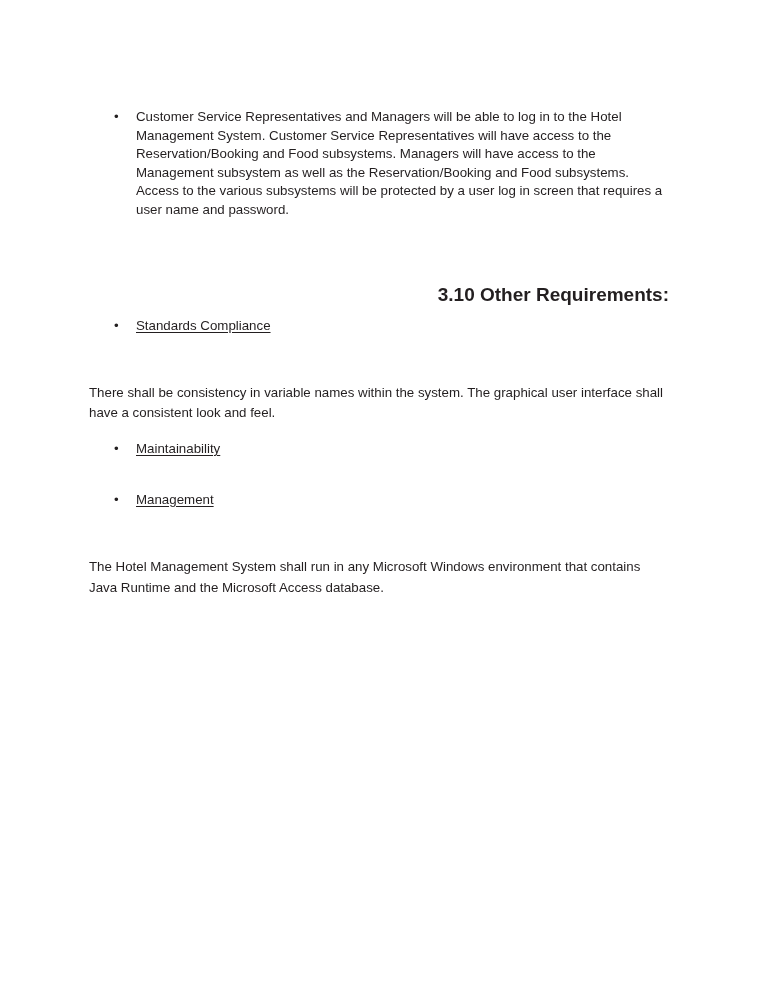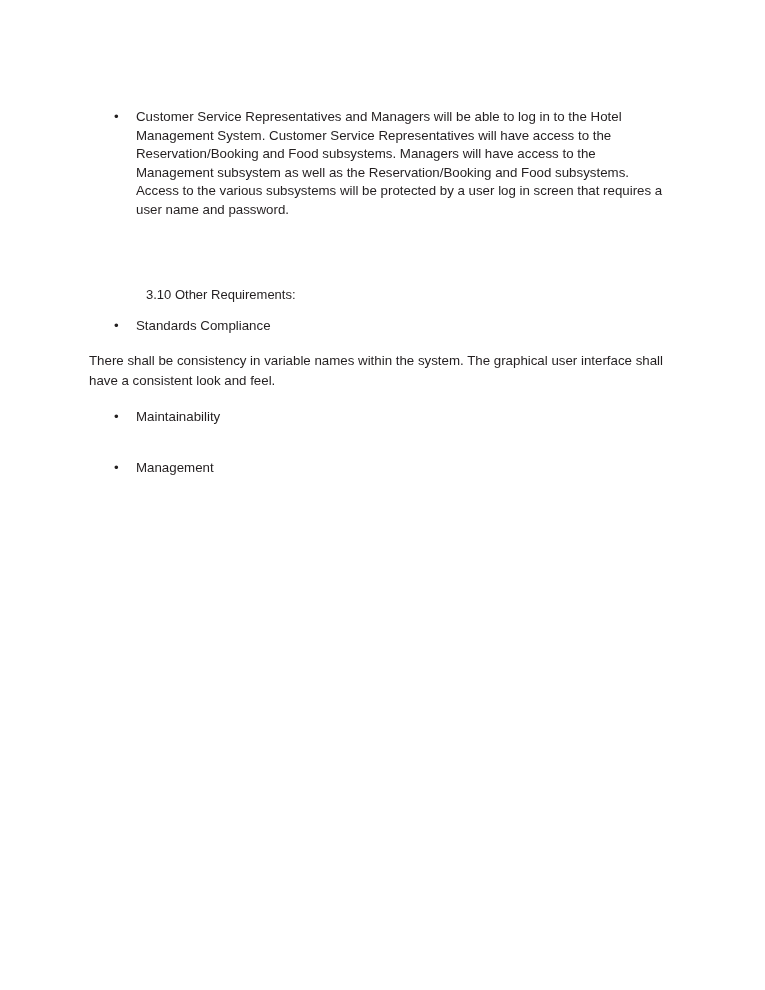--- a/index.html
+++ b/index.html
@@ -36,36 +36,39 @@
     left: 25px;
     top: 0;
     width: 10px;
     line-height: 18.6px;
     font-size: 13.3px;
   }
   .bullet-text {
     display: block;
   }
   .bullet-text.underline {
+    text-decoration: underline;
     text-underline-offset: 2px;
   }
 
   
   .section-heading {
-    font-size: 13px;
+    font-size: 19px;
     line-height: 18.6px;
-    font-weight: normal;
+    font-weight: bold;
     padding-left: 57px;
+    text-align: right;
   }
 
   
   .para {
     font-size: 13.3px;
     line-height: 20.6px;
     padding-left: 0;
+    margin-top: 32px;
   }
 
   
   .gap-intro   { height: 66px; }
   .gap-head    { height: 13px; }
   .gap-para    { height: 15px; }
   .gap-bullet  { height: 16px; }
   .gap-para2   { height: 16px; }
 </style>
 </head>
@@ -106,15 +109,16 @@
 
     <div class="gap-bullet"></div>
 
     <div class="bullet-block">
       <span class="marker">•</span>
       <span class="bullet-text underline">Management</span>
     </div>
 
     <div class="gap-para2"></div>
 
+    <div class="para">The Hotel Management System shall run in any Microsoft Windows environment that contains Java Runtime and the Microsoft Access database.</div>
 
   </div>
 </div>
 
 </body></html>

